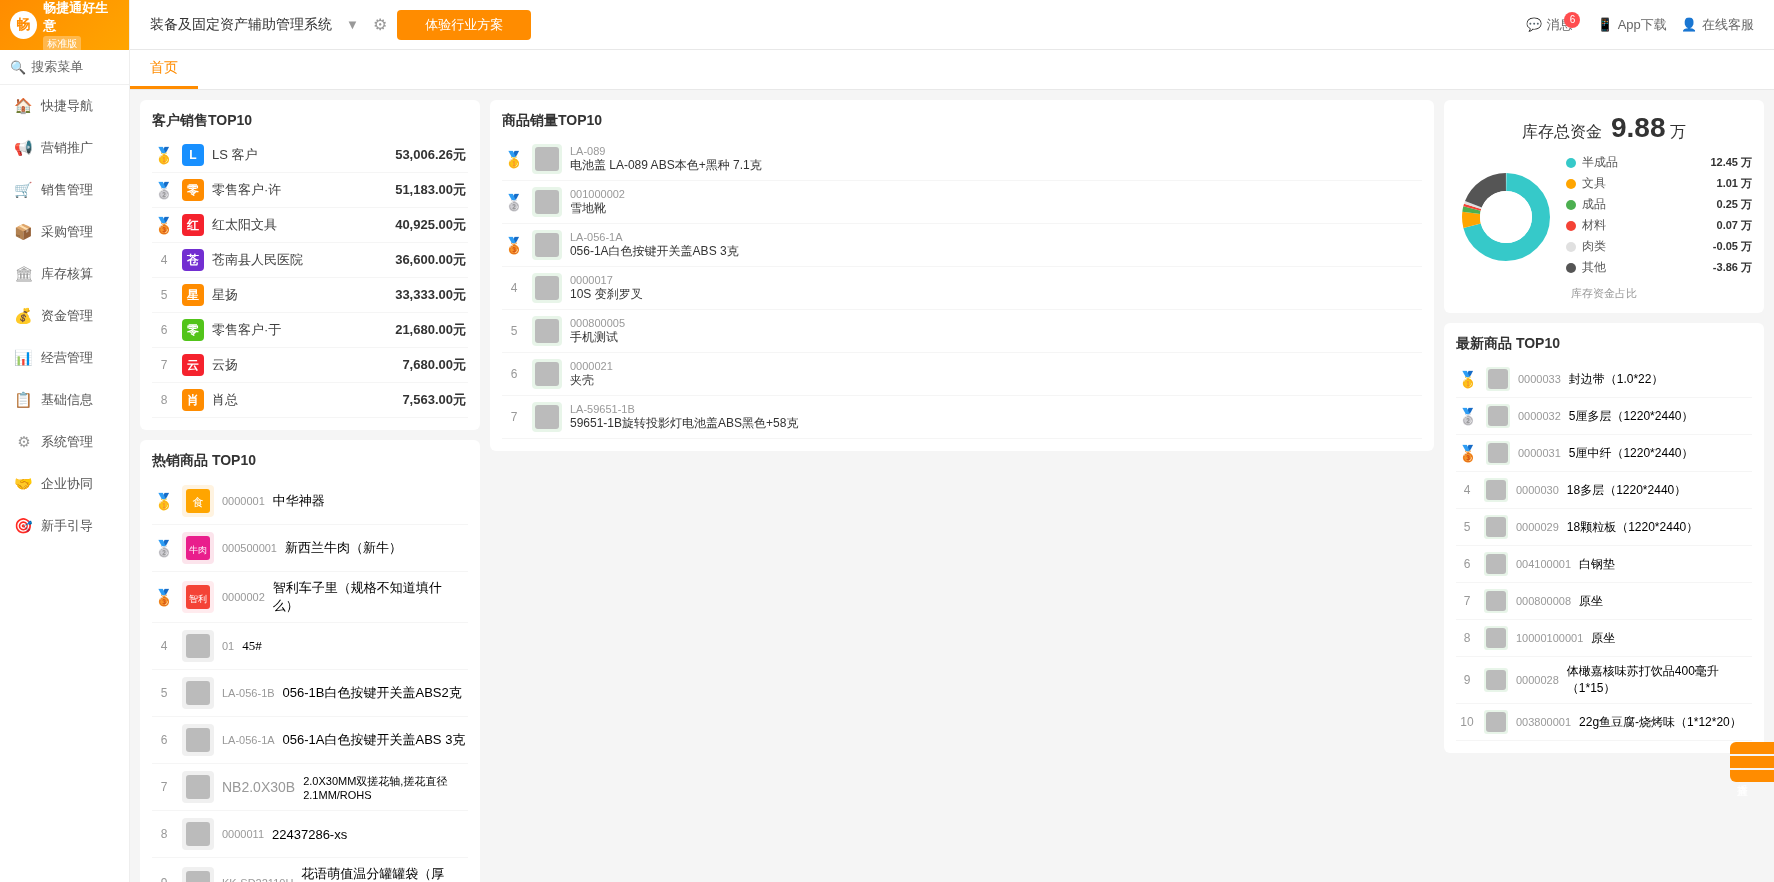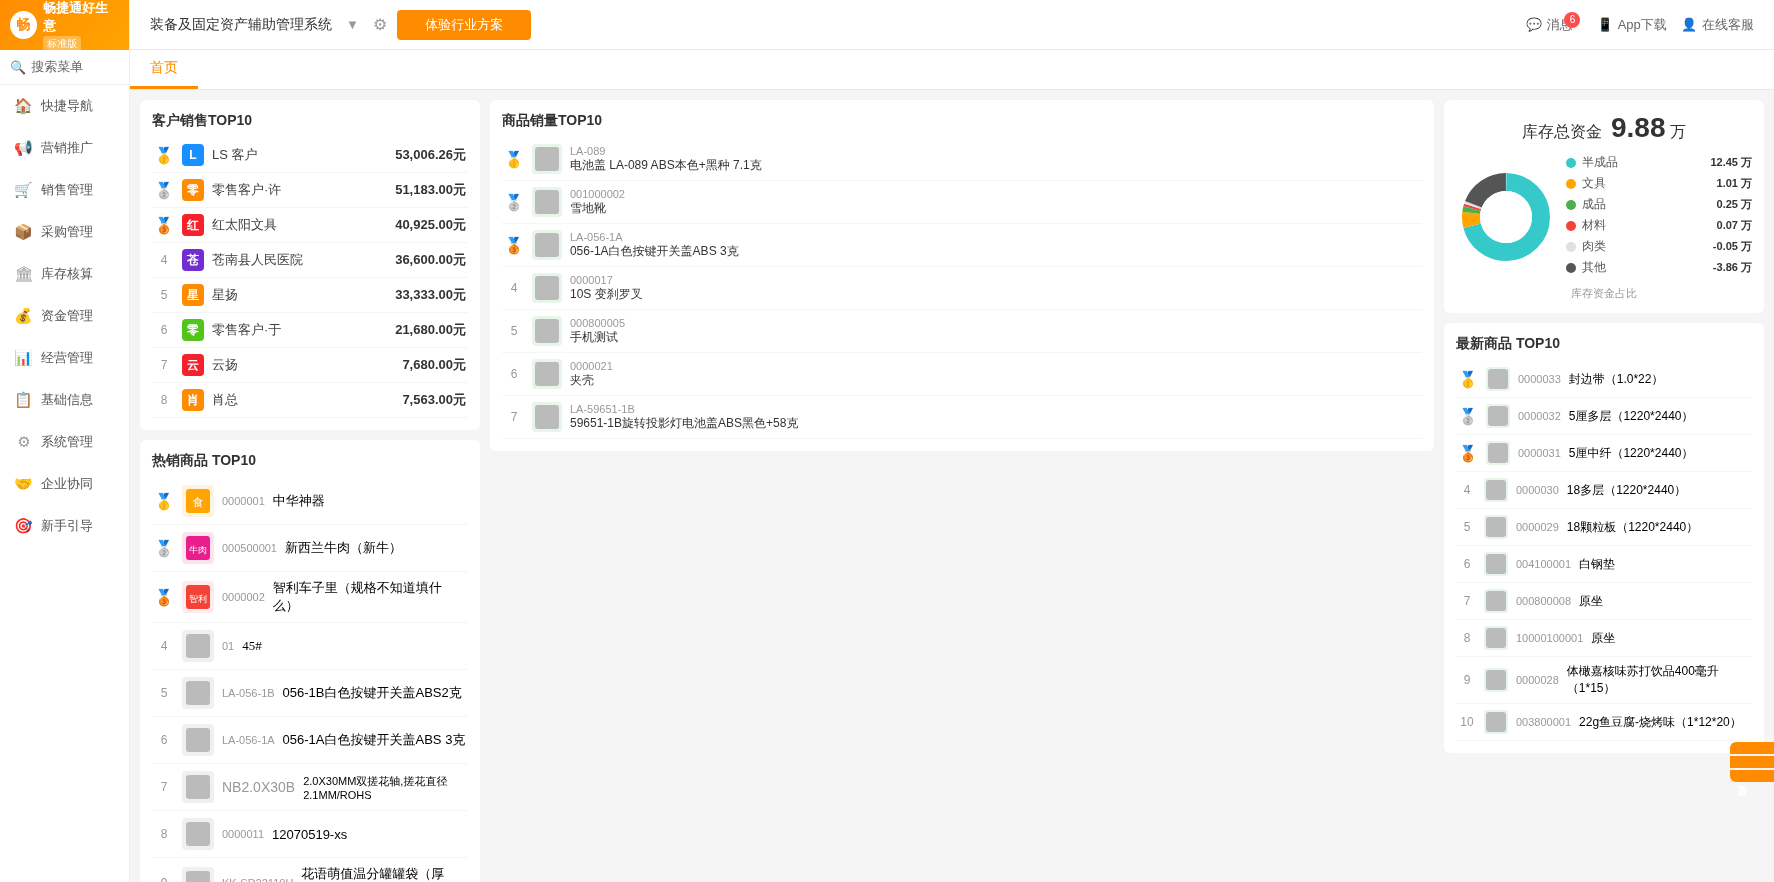--- a/index.html
+++ b/index.html
@@ -421,21 +421,21 @@
               <span style="flex:1;font-size:11px;">2.0X30MM双搓花轴,搓花直径2.1MM/ROHS</span>
             </div>
             <div class="hot-product-item">
               <span class="rank-num">8</span>
               <div class="hot-product-img">
                 <svg width="24" height="24" viewBox="0 0 24 24">
                     <rect width="24" height="24" fill="#bbb" rx="3"></rect>
                   </svg>
               </div>
               <span style="color:#999;font-size:11px;">0000011</span>
-              <span style="flex:1;">12070519-xs</span>
+              <span style="flex:1;">22437286-xs</span>
             </div>
             <div class="hot-product-item">
               <span class="rank-num">9</span>
               <div class="hot-product-img">
                 <svg width="24" height="24" viewBox="0 0 24 24">
                     <rect width="24" height="24" fill="#bbb" rx="3"></rect>
                   </svg>
               </div>
               <span style="color:#999;font-size:11px;">KK-SD22110H</span>
               <span style="flex:1;">花语萌值温分罐罐袋（厚款）</span>

